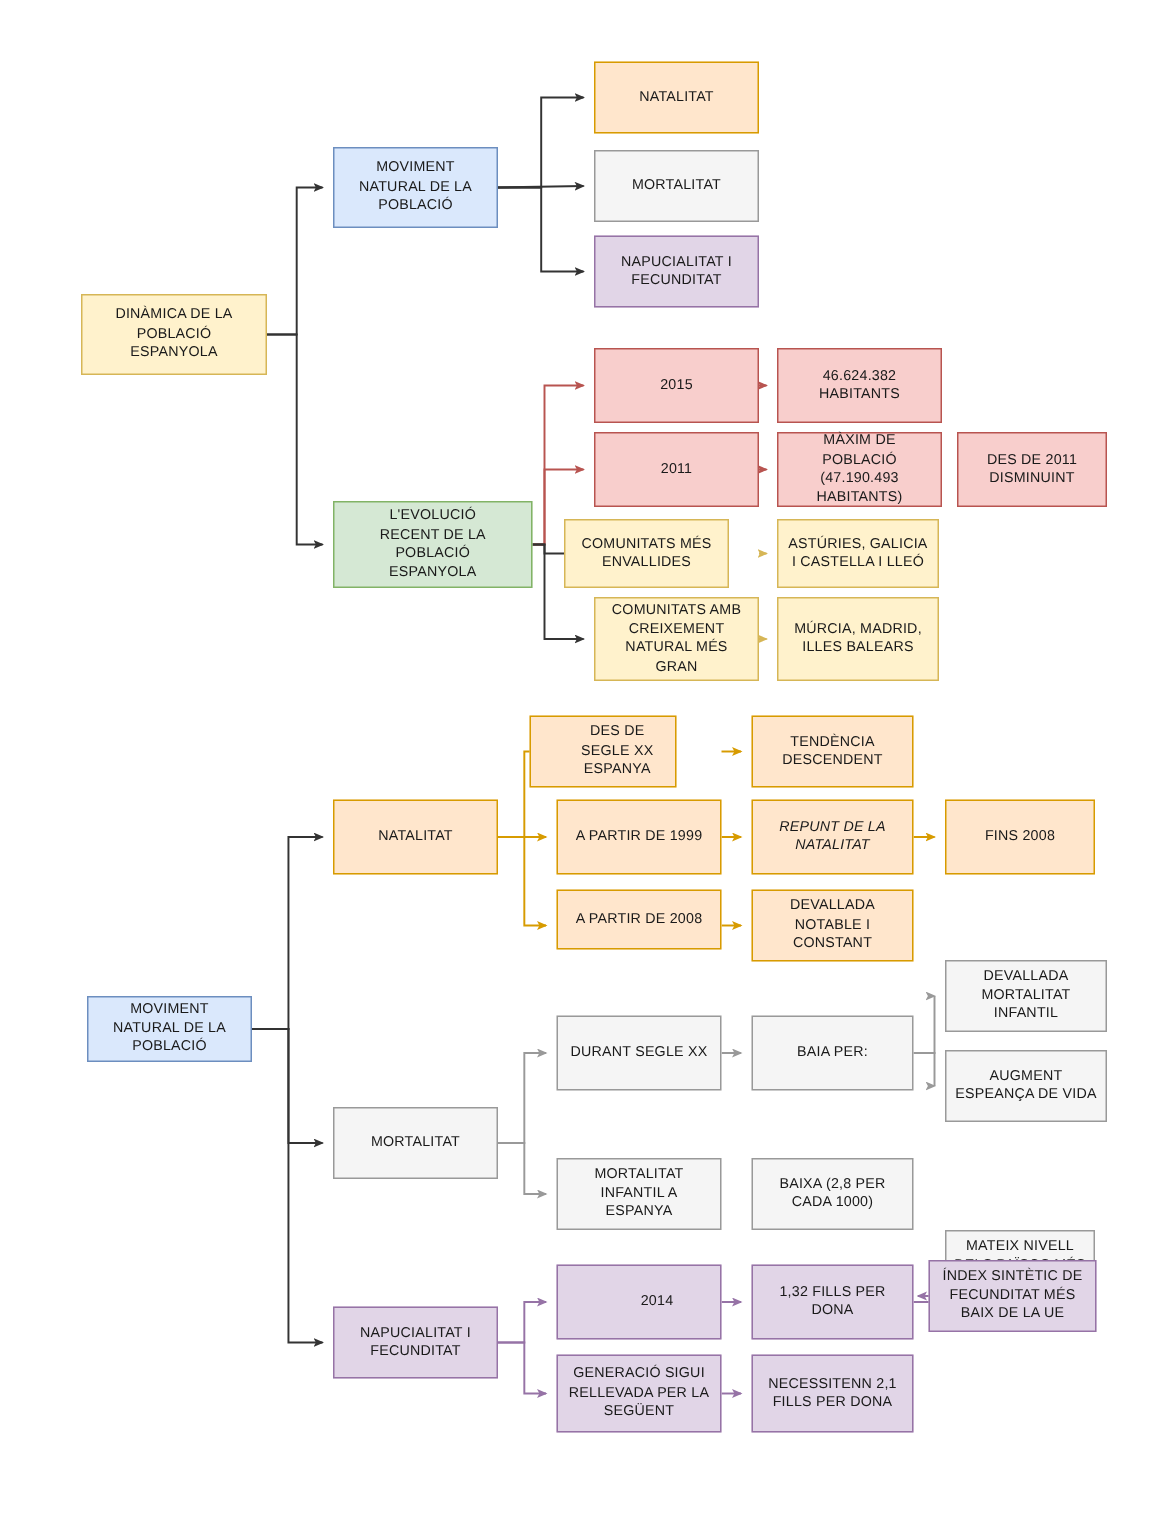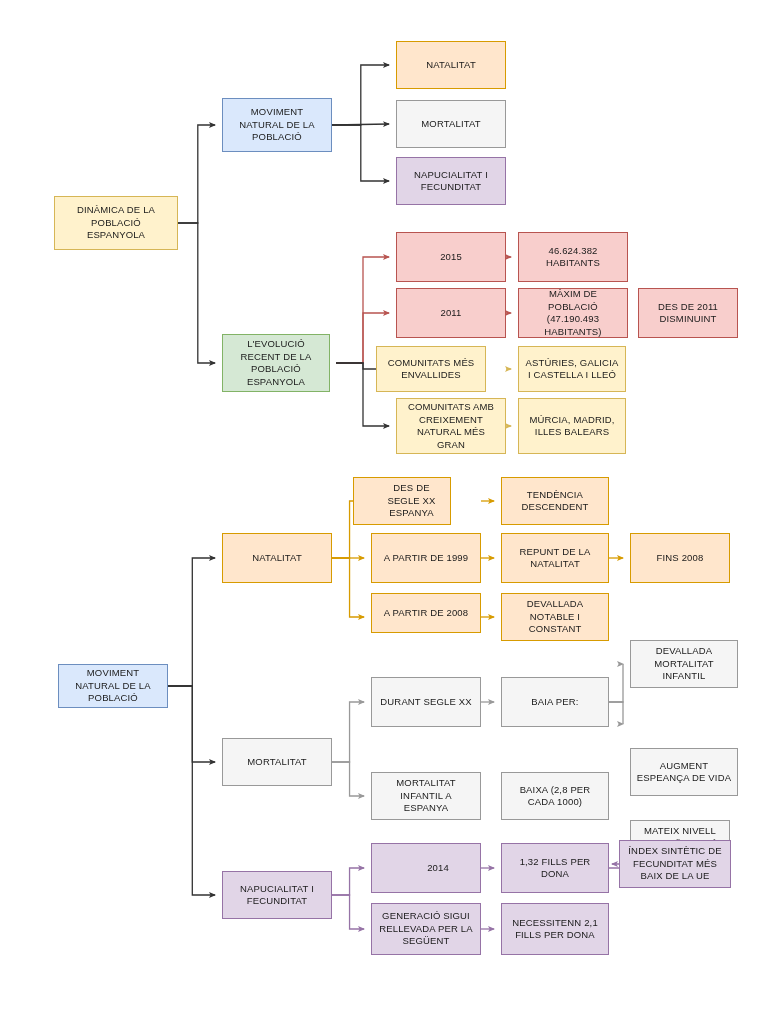--- a/index.html
+++ b/index.html
@@ -113,21 +113,21 @@
       <div class="node n-yellow" style="left: 54px; top: 196px; width: 124px; height: 54px;">DINÀMICA DE LA
 POBLACIÓ
 ESPANYOLA</div>
       <div class="node n-blue" style="left: 222px; top: 98px; width: 110px; height: 54px;">MOVIMENT
 NATURAL DE LA
 POBLACIÓ</div>
       <div class="node n-orange" style="left: 396px; top: 41px; width: 110px; height: 48px;">NATALITAT</div>
       <div class="node n-gray" style="left: 396px; top: 100px; width: 110px; height: 48px;">MORTALITAT</div>
       <div class="node n-purple" style="left: 396px; top: 157px; width: 110px; height: 48px;">NAPUCIALITAT I
 FECUNDITAT</div>
-      <div class="node n-green" style="left: 222px; top: 334px; width: 108px; height: 58px;">L'EVOLUCIÓ
+      <div class="node n-green" style="left: 222px; top: 334px; width: 133px; height: 58px;">L'EVOLUCIÓ
 RECENT DE LA
 POBLACIÓ
 ESPANYOLA</div>
       <div class="node n-red" style="left: 396px; top: 232px; width: 110px; height: 50px;">2015</div>
       <div class="node n-red" style="left: 518px; top: 232px; width: 110px; height: 50px;">46.624.382
 HABITANTS</div>
       <div class="node n-red" style="left: 396px; top: 288px; width: 110px; height: 50px;">2011</div>
       <div class="node n-red" style="left: 518px; top: 288px; width: 110px; height: 50px;">MÀXIM DE
 POBLACIÓ
 (47.190.493
@@ -146,34 +146,34 @@
 ILLES BALEARS</div>
       <div class="node n-blue" style="left: 58px; top: 664px; width: 110px; height: 44px;">MOVIMENT
 NATURAL DE LA
 POBLACIÓ</div>
       <div class="node n-orange" style="left: 222px; top: 533px; width: 110px; height: 50px;">NATALITAT</div>
       <div class="node n-orange" style="left: 353px; top: 477px; width: 98px; height: 48px; padding-left: 23px;">DES DE SEGLE XX
 ESPANYA</div>
       <div class="node n-orange" style="left: 501px; top: 477px; width: 108px; height: 48px;">TENDÈNCIA
 DESCENDENT</div>
       <div class="node n-orange" style="left: 371px; top: 533px; width: 110px; height: 50px;">A PARTIR DE 1999</div>
-      <div class="node n-orange" style="left: 501px; top: 533px; width: 108px; height: 50px;">REPUNT DE LA
+      <div class="node n-orange" style="left: 501px; top: 533px; width: 108px; height: 50px; font-style: italic;">REPUNT DE LA
 NATALITAT</div>
       <div class="node n-orange" style="left: 630px; top: 533px; width: 100px; height: 50px;">FINS 2008</div>
       <div class="node n-orange" style="left: 371px; top: 593px; width: 110px; height: 40px;">A PARTIR DE 2008</div>
       <div class="node n-orange" style="left: 501px; top: 593px; width: 108px; height: 48px;">DEVALLADA
 NOTABLE I
 CONSTANT</div>
       <div class="node n-gray" style="left: 222px; top: 738px; width: 110px; height: 48px;">MORTALITAT</div>
       <div class="node n-gray" style="left: 371px; top: 677px; width: 110px; height: 50px;">DURANT SEGLE XX</div>
       <div class="node n-gray" style="left: 501px; top: 677px; width: 108px; height: 50px;">BAIA PER:</div>
       <div class="node n-gray" style="left: 630px; top: 640px; width: 108px; height: 48px;">DEVALLADA
 MORTALITAT
 INFANTIL</div>
-      <div class="node n-gray" style="left: 630px; top: 700px; width: 108px; height: 48px; margin-top: 48px;">AUGMENT
+      <div class="node n-gray" style="left: 630px; top: 700px; width: 108px; height: 48px;">AUGMENT
 ESPEANÇA DE VIDA</div>
       <div class="node n-gray" style="left: 371px; top: 772px; width: 110px; height: 48px;">MORTALITAT
 INFANTIL A
 ESPANYA</div>
       <div class="node n-gray" style="left: 501px; top: 772px; width: 108px; height: 48px;">BAIXA (2,8 PER
 CADA 1000)</div>
       <div class="node n-gray" style="left: 630px; top: 772px; width: 100px; height: 48px; margin-top: 48px;">MATEIX NIVELL
 DELS PAÏSOS MÉS
 AVANÇATS</div>
       <div class="node n-purple" style="left: 222px; top: 871px; width: 110px; height: 48px;">NAPUCIALITAT I

